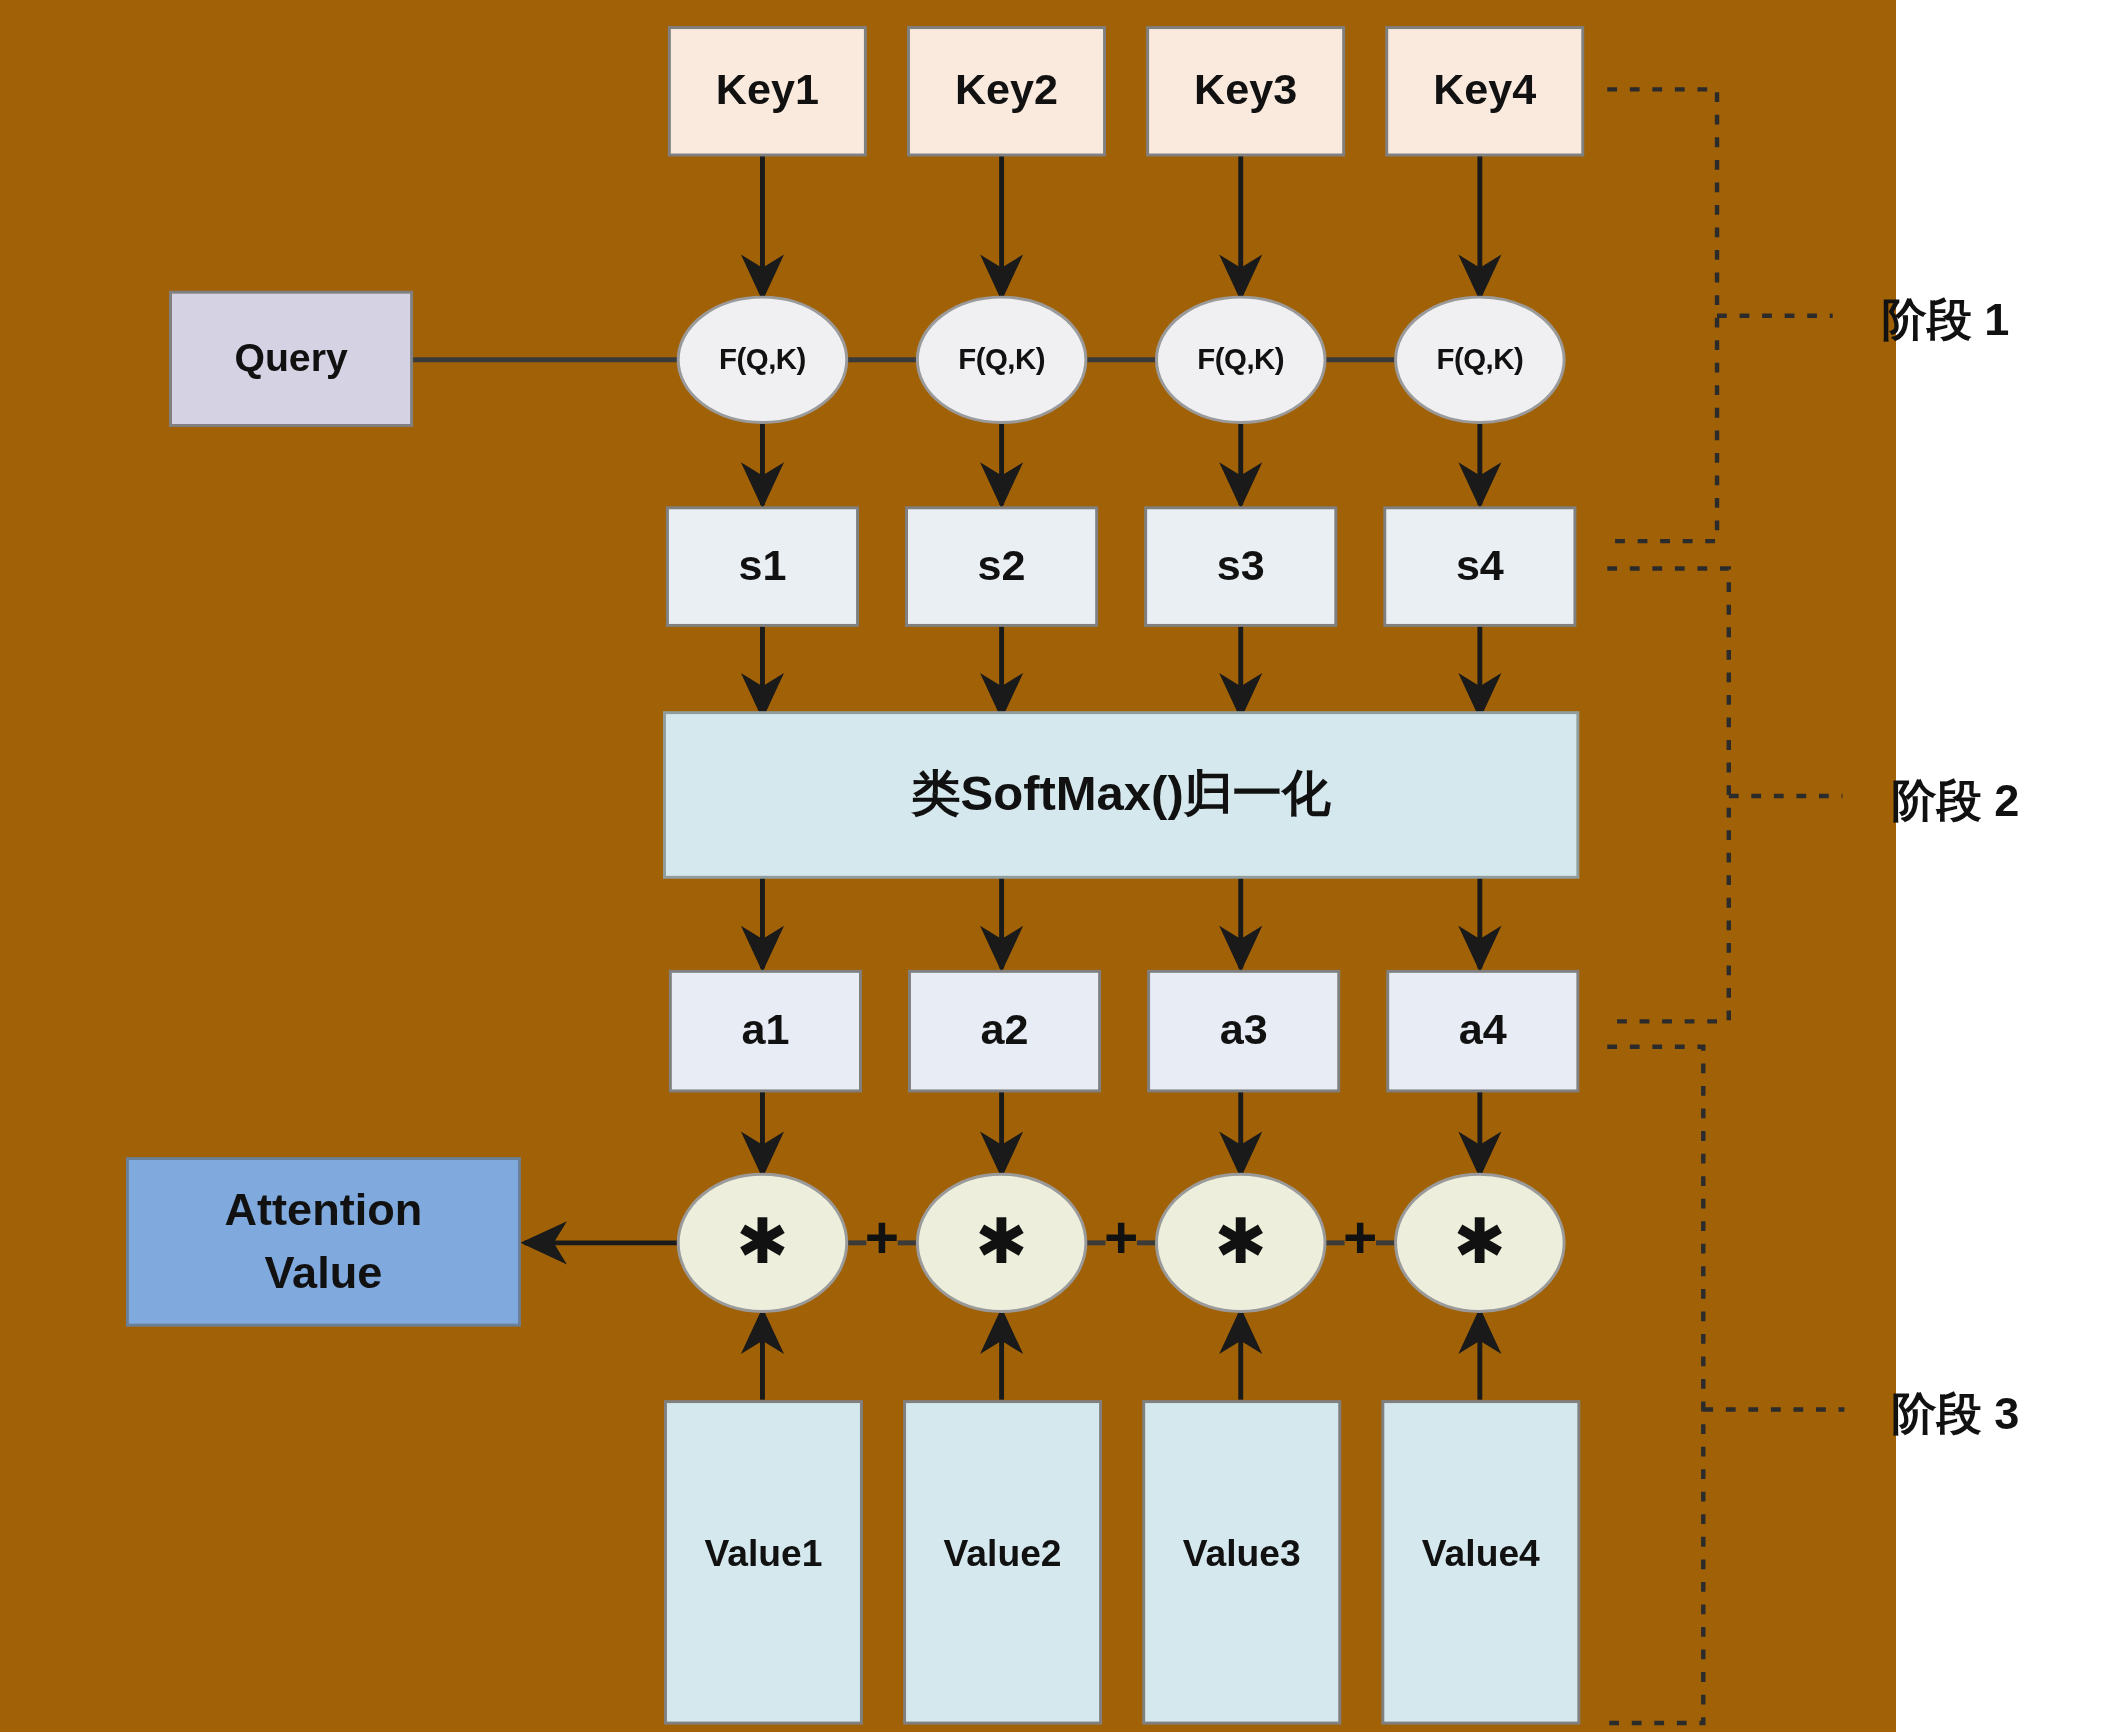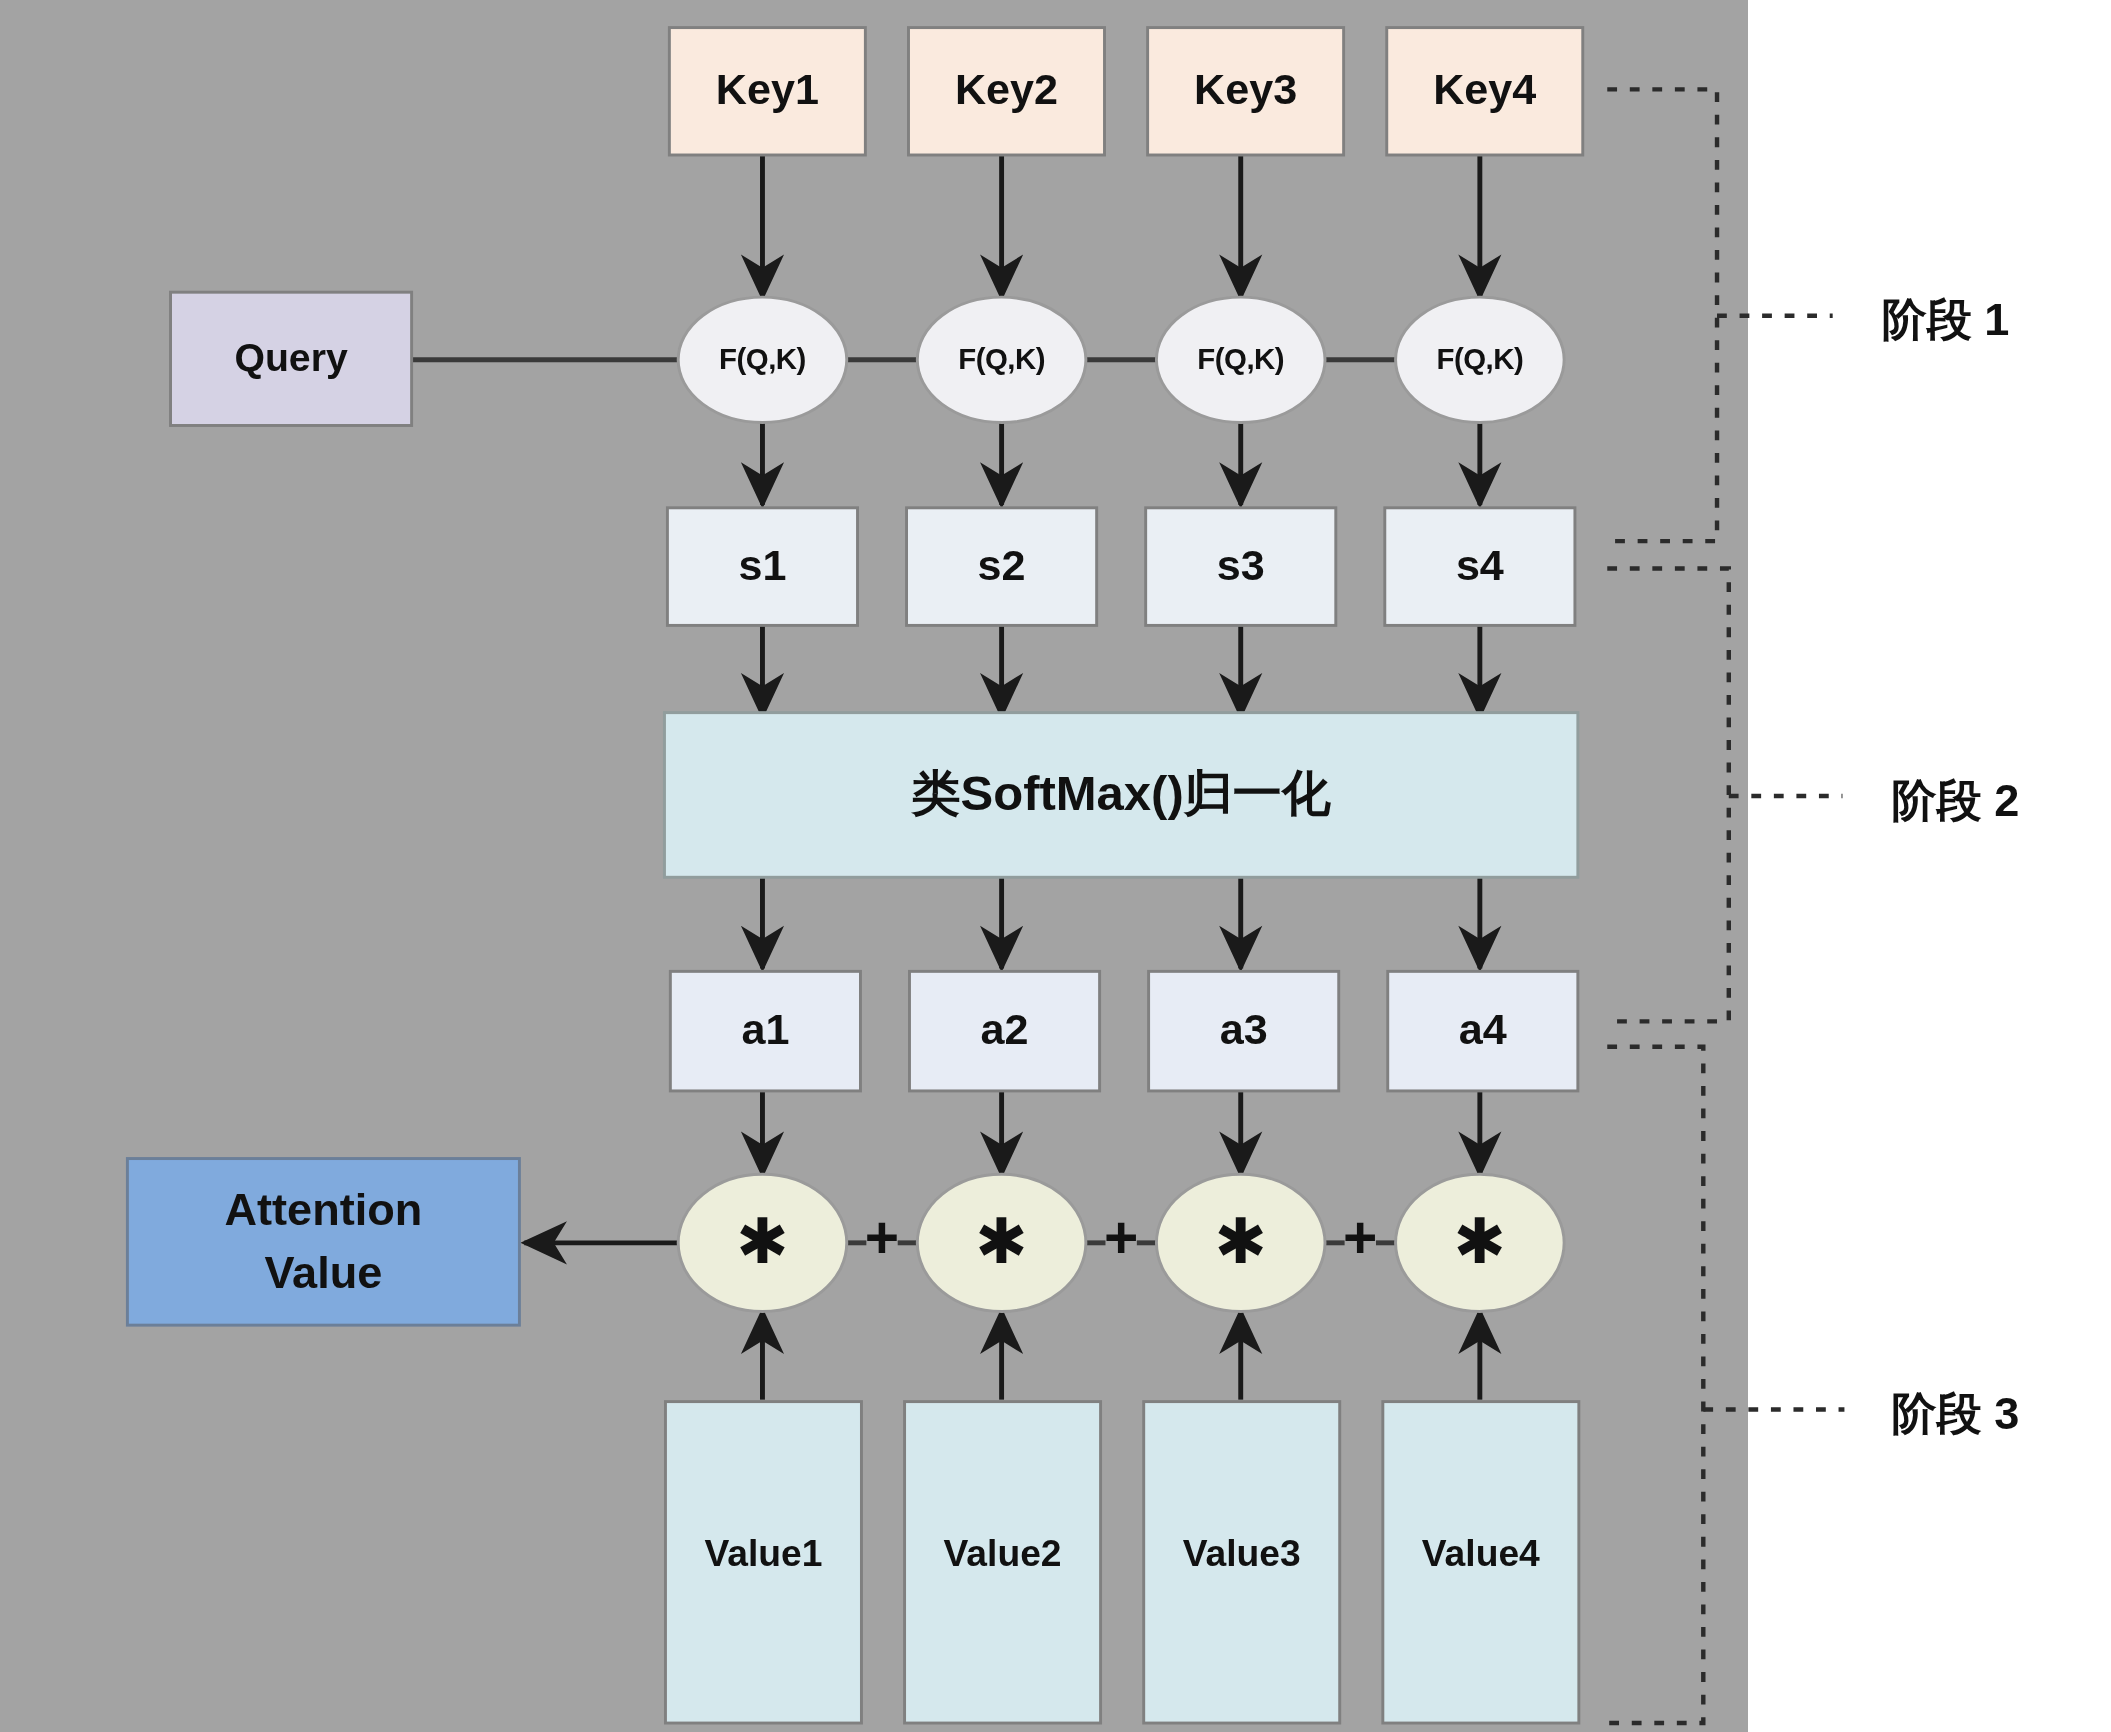--- a/index.html
+++ b/index.html
@@ -8,23 +8,23 @@
     background: #ffffff;
   }
   body {
     width: 2111px;
     height: 1733px;
     font-family: "Liberation Sans", "DejaVu Sans", sans-serif;
     overflow: hidden;
   }
   #diagram-root {
     position: relative;
-    width: 1748px;
+    width: 1896px;
     height: 1733px;
-    background: #a3a3a3;
+    background: #a16207;
   }
   svg#attention-diagram {
     position: absolute;
     top: 0;
     left: 0;
     width: 2111px;
     height: 1733px;
     display: block;
   }
   text {

